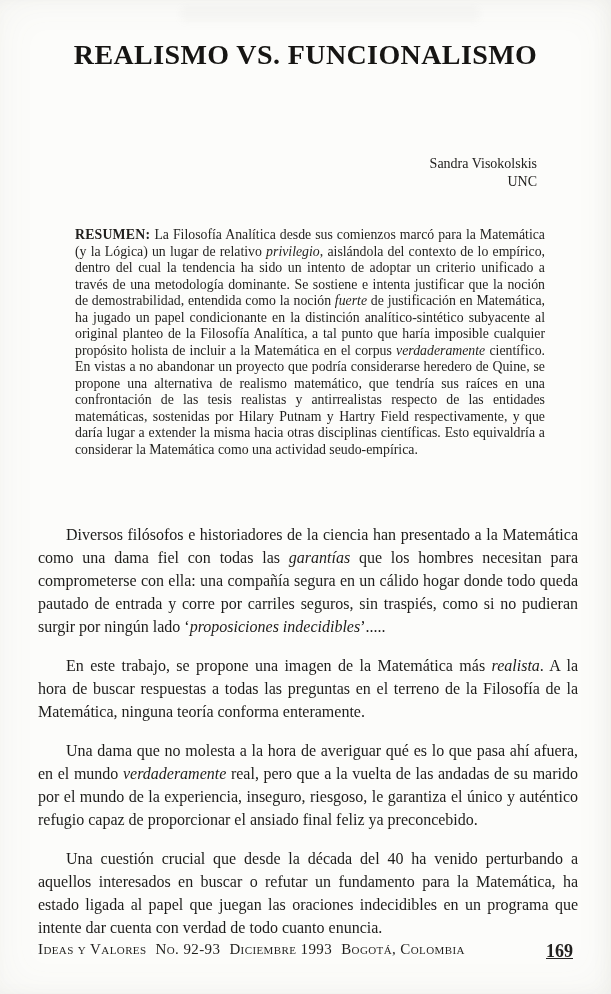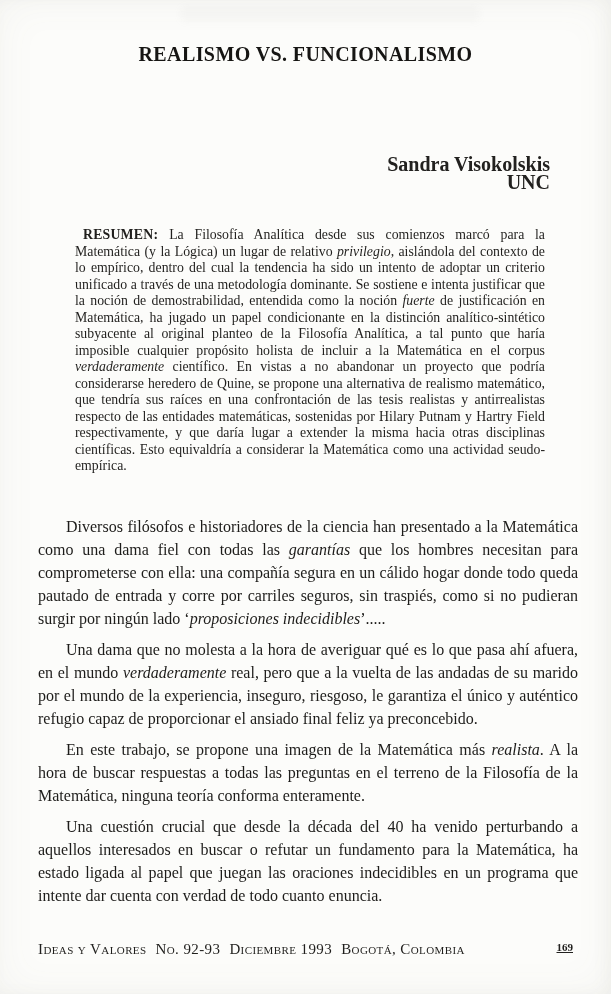--- a/index.html
+++ b/index.html
@@ -28,79 +28,79 @@
     filter: blur(3px);
     border-radius: 6px;
   }
   .title {
     position: absolute;
     top: 36px;
     left: 0;
     width: 100%;
     text-align: center;
     font-weight: 700;
-    font-size: 20px;
+    font-size: 28px;
     line-height: 37px;
     letter-spacing: 0.4px;
     color: #161513;
   }
   .author-block {
     position: absolute;
     top: 155px;
-    right: 61px;
+    right: 74px;
     text-align: right;
-    font-size: 20px;
+    font-size: 14px;
     line-height: 18px;
-    font-weight: 700;
+    font-weight: 400;
     color: #22211f;
   }
   .abstract {
     position: absolute;
     top: 227px;
     left: 75px;
     width: 470px;
     font-size: 13.8px;
     line-height: 16.5px;
     text-align: justify;
     color: #201f1d;
   }
-  .abstract b { letter-spacing: 0.2px; margin-left: 8px; }
+  .abstract b { letter-spacing: 0.2px; }
   .body-text {
     position: absolute;
     top: 507px;
     left: 38px;
     width: 540px;
     font-size: 16px;
     line-height: 23px;
     text-align: justify;
     color: #1d1c1a;
   }
   .body-text p {
-    margin: 8px 0 6px 0;
+    margin: 16px 0 6px 0;
     text-indent: 28px;
   }
   .footer {
     position: absolute;
     top: 941px;
     left: 38px;
     right: 38px;
     display: flex;
     justify-content: space-between;
     align-items: flex-start;
     font-size: 15px;
     color: #201f1d;
   }
   .footer .journal-line {
     font-variant: small-caps;
     letter-spacing: 0.4px;
   }
   .footer .journal-line span { margin-right: 9px; }
   .footer .journal-line span:last-child { margin-right: 0; }
   .page-number {
-    font-size: 11px;
+    font-size: 18px;
     font-weight: 700;
     color: #22211f;
     text-decoration: underline;
   }
 </style>
 </head>
 <body>
 
 <div class="page">
 
@@ -112,22 +112,22 @@
 
   <div class="author-block">
     <div>Sandra Visokolskis</div>
     <div>UNC</div>
   </div>
 
   <div class="abstract"><b>RESUMEN: </b><span>La Filosofía Analítica desde sus comienzos marcó para la Matemática (y la Lógica) un lugar de relativo </span><i>privilegio</i><span>, aislándola del contexto de lo empírico, dentro del cual la tendencia ha sido un intento de adoptar un criterio unificado a través de una metodología dominante. Se sostiene e intenta justificar que la noción de demostrabilidad, entendida como la noción </span><i>fuerte</i><span> de justificación en Matemática, ha jugado un papel condicionante en la distinción analítico-sintético subyacente al original planteo de la Filosofía Analítica, a tal punto que haría imposible cualquier propósito holista de incluir a la Matemática en el corpus </span><i>verdaderamente</i><span> científico. En vistas a no abandonar un proyecto que podría considerarse heredero de Quine, se propone una alternativa de realismo matemático, que tendría sus raíces en una confrontación de las tesis realistas y antirrealistas respecto de las entidades matemáticas, sostenidas por Hilary Putnam y Hartry Field respectivamente, y que daría lugar a extender la misma hacia otras disciplinas científicas. Esto equivaldría a considerar la Matemática como una actividad seudo-empírica.</span></div>
 
   <div class="body-text">
     <p><span>Diversos filósofos e historiadores de la ciencia han presentado a la Matemática como una dama fiel con todas las </span><i>garantías</i><span> que los hombres necesitan para comprometerse con ella: una compañía segura en un cálido hogar donde todo queda pautado de entrada y corre por carriles seguros, sin traspiés, como si no pudieran surgir por ningún lado ‘</span><i>proposiciones indecidibles</i><span>’.....</span></p>
+    <p><span>En este trabajo, se propone una imagen de la Matemática más </span><i>realista</i><span>. A la hora de buscar respuestas a todas las preguntas en el terreno de la Filosofía de la Matemática, ninguna teoría conforma enteramente.</span></p>
     <p><span>Una dama que no molesta a la hora de averiguar qué es lo que pasa ahí afuera, en el mundo </span><i>verdaderamente</i><span> real, pero que a la vuelta de las andadas de su marido por el mundo de la experiencia, inseguro, riesgoso, le garantiza el único y auténtico refugio capaz de proporcionar el ansiado final feliz ya preconcebido.</span></p>
-    <p><span>En este trabajo, se propone una imagen de la Matemática más </span><i>realista</i><span>. A la hora de buscar respuestas a todas las preguntas en el terreno de la Filosofía de la Matemática, ninguna teoría conforma enteramente.</span></p>
     <p><span>Una cuestión crucial que desde la década del 40 ha venido perturbando a aquellos interesados en buscar o refutar un fundamento para la Matemática, ha estado ligada al papel que juegan las oraciones indecidibles en un programa que intente dar cuenta con verdad de todo cuanto enuncia.</span></p>
   </div>
 
   <div class="footer">
     <div class="journal-line">
       <span>Ideas y Valores</span><span>No. 92-93</span><span>Diciembre 1993</span><span>Bogotá, Colombia</span>
     </div>
     <div class="page-number">169</div>
   </div>
 

